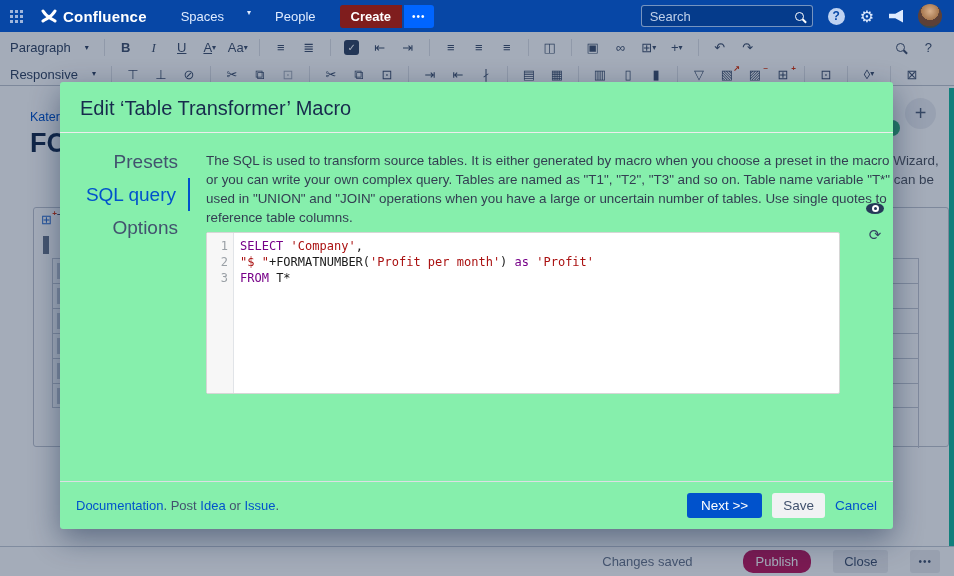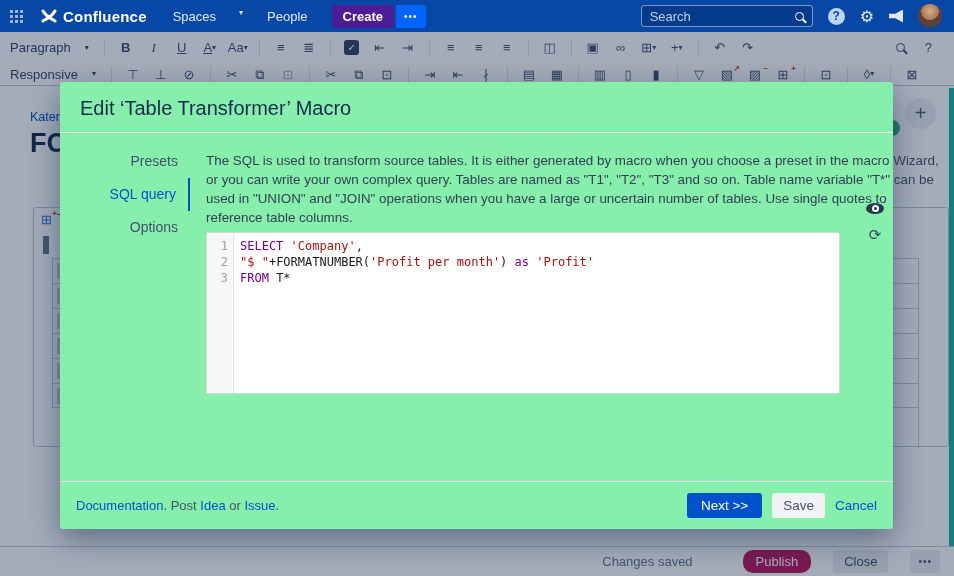--- a/index.html
+++ b/index.html
@@ -5,25 +5,25 @@
   * { margin:0; padding:0; box-sizing:border-box; }
   html,body { width:954px; height:576px; overflow:hidden; }
   body { position:relative; font-family:"Liberation Sans",sans-serif; background:#fff; }
 
   
   .topnav { position:absolute; top:0; left:0; width:954px; height:32px; background:#0747A6;
             display:flex; align-items:center; color:#DEEBFF; z-index:10; }
   .nav-left { display:flex; align-items:center; padding-left:10px; }
   .grid-icon { display:grid; grid-template-columns:repeat(3,3px); grid-gap:2px; margin-right:18px; cursor:pointer; }
   .grid-icon span { width:3px; height:3px; background:#9FB6DC; }
-  .logo { display:flex; align-items:center; gap:6px; margin-right:26px; cursor:pointer; }
+  .logo { display:flex; align-items:center; gap:6px; margin-right:34px; cursor:pointer; }
   .logo-text { color:#fff; font-size:15px; font-weight:bold; letter-spacing:.2px; }
   .nav-item { font-size:13px; color:#DEEBFF; display:flex; align-items:flex-start; gap:23px; margin-right:24px; cursor:pointer; }
   .chev { font-size:8px; line-height:1; }
-  .create-btn { background:#4c1d95; color:#fff; font-size:13px; font-weight:600; padding:4px 11px;
+  .create-btn { background:#7f1d1d; color:#fff; font-size:13px; font-weight:600; padding:4px 11px;
                 border-radius:3px 0 0 3px; cursor:pointer; }
   .more-blue-btn { background:#0065FF; color:#fff; font-size:10px; letter-spacing:1px; padding:6px 8px;
                    border-radius:0 3px 3px 0; margin-left:2px; cursor:pointer; }
   .nav-right { margin-left:auto; display:flex; align-items:center; gap:15px; padding-right:12px; }
   .search-box { width:172px; height:22px; border:1px solid rgba(255,255,255,.45); background:rgba(0,0,0,.16);
                 border-radius:3px; display:flex; align-items:center; padding:0 8px; gap:6px; cursor:text; }
   .search-box .ph { flex:1; font-size:13px; color:#BFD0EA; }
   .mag { position:relative; width:9px; height:9px; border:1.6px solid currentColor; border-radius:50%; display:inline-block; }
   .mag::after { content:""; position:absolute; width:5px; height:1.6px; background:currentColor;
                 transform:rotate(45deg); right:-4px; bottom:-2px; }
@@ -92,21 +92,21 @@
   .overlay { position:absolute; top:32px; left:0; width:954px; height:544px;
              background:rgba(9,30,66,0.37); z-index:40; }
 
   
   .dialog { position:absolute; left:60px; top:82px; width:833px; height:447px; background:#86efac;
             border-radius:3px; box-shadow:0 10px 30px rgba(9,30,66,.45); z-index:60; }
   .dlg-title { padding:15px 20px 12px; font-size:20px; font-weight:500; color:#172B4D;
                border-bottom:1px solid #EDEDED; }
   .dlg-body { position:relative; display:flex; height:355px; }
   .dlg-tabs { width:130px; padding-top:12px; flex:none; }
-  .dlg-tab { height:33px; line-height:33px; text-align:right; padding-right:12px; font-size:14px;
+  .dlg-tab { height:33px; line-height:33px; text-align:right; padding-right:12px; font-size:19px;
              color:#42526E; cursor:pointer; }
   .dlg-tab.active { color:#0052CC; border-right:2px solid #0052CC; }
   .dlg-content { flex:1; padding:18px 46px 0 16px; }
   .desc-line { font-size:13.4px; line-height:19px; color:#333E52; white-space:nowrap; }
   .editor { margin-top:5px; width:634px; height:162px; border:1px solid #D6D6D6; border-radius:2px;
             position:relative; background:#fff; font-family:"DejaVu Sans Mono","Liberation Mono",monospace;
             font-size:12px; line-height:16px; cursor:text; }
   .gutter-bg { position:absolute; left:0; top:0; bottom:0; width:27px; background:#F7F7F7;
                border-right:1px solid #E1E4E8; }
   .lines-wrap { position:relative; padding-top:5px; }

